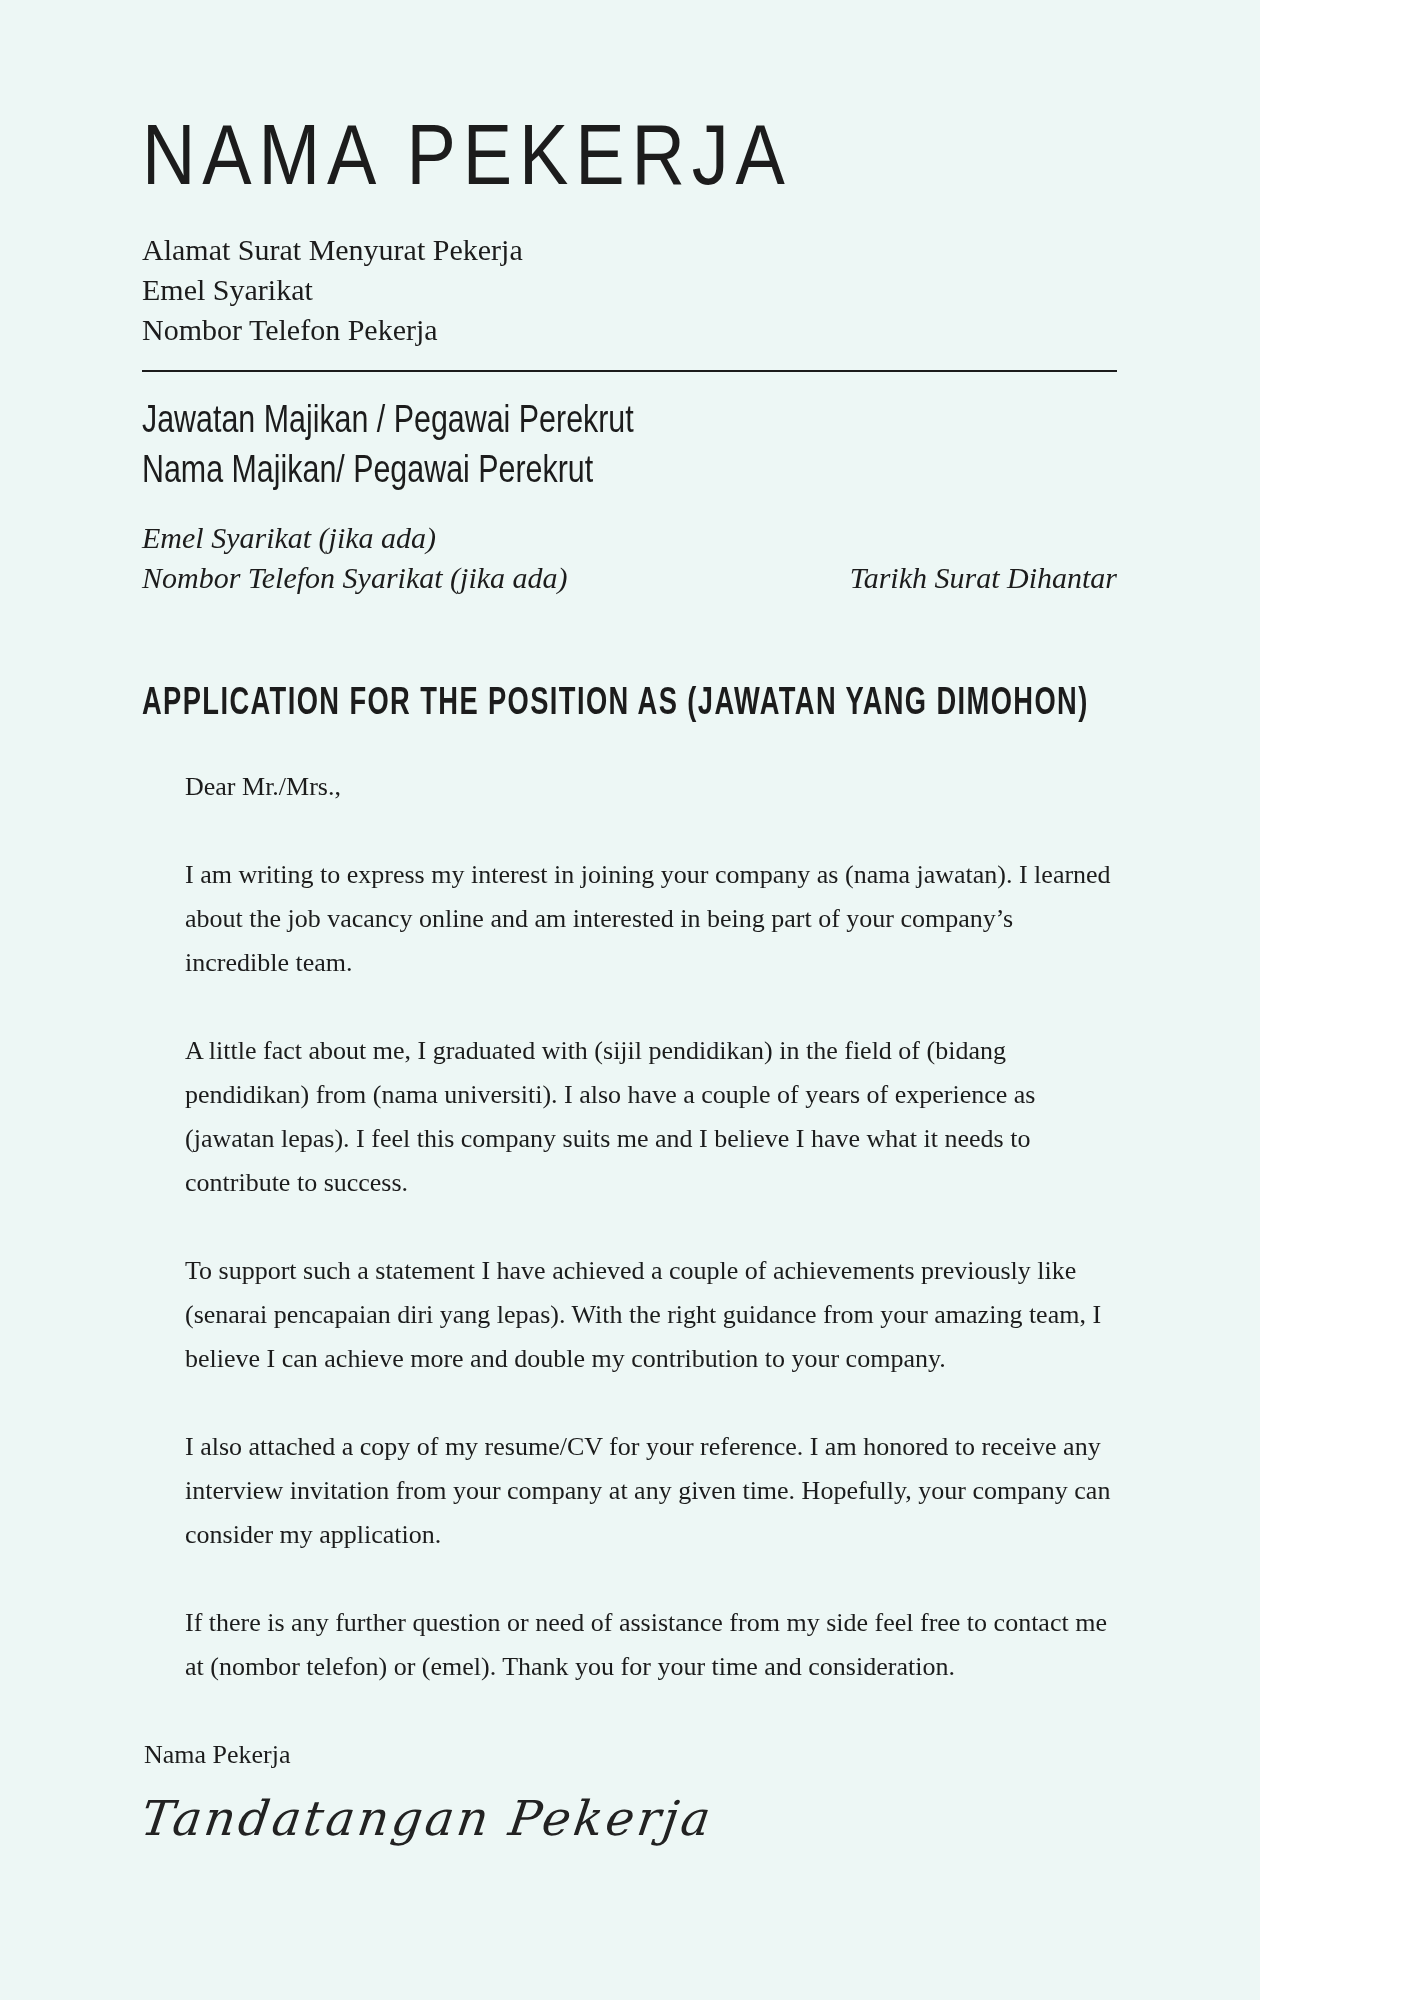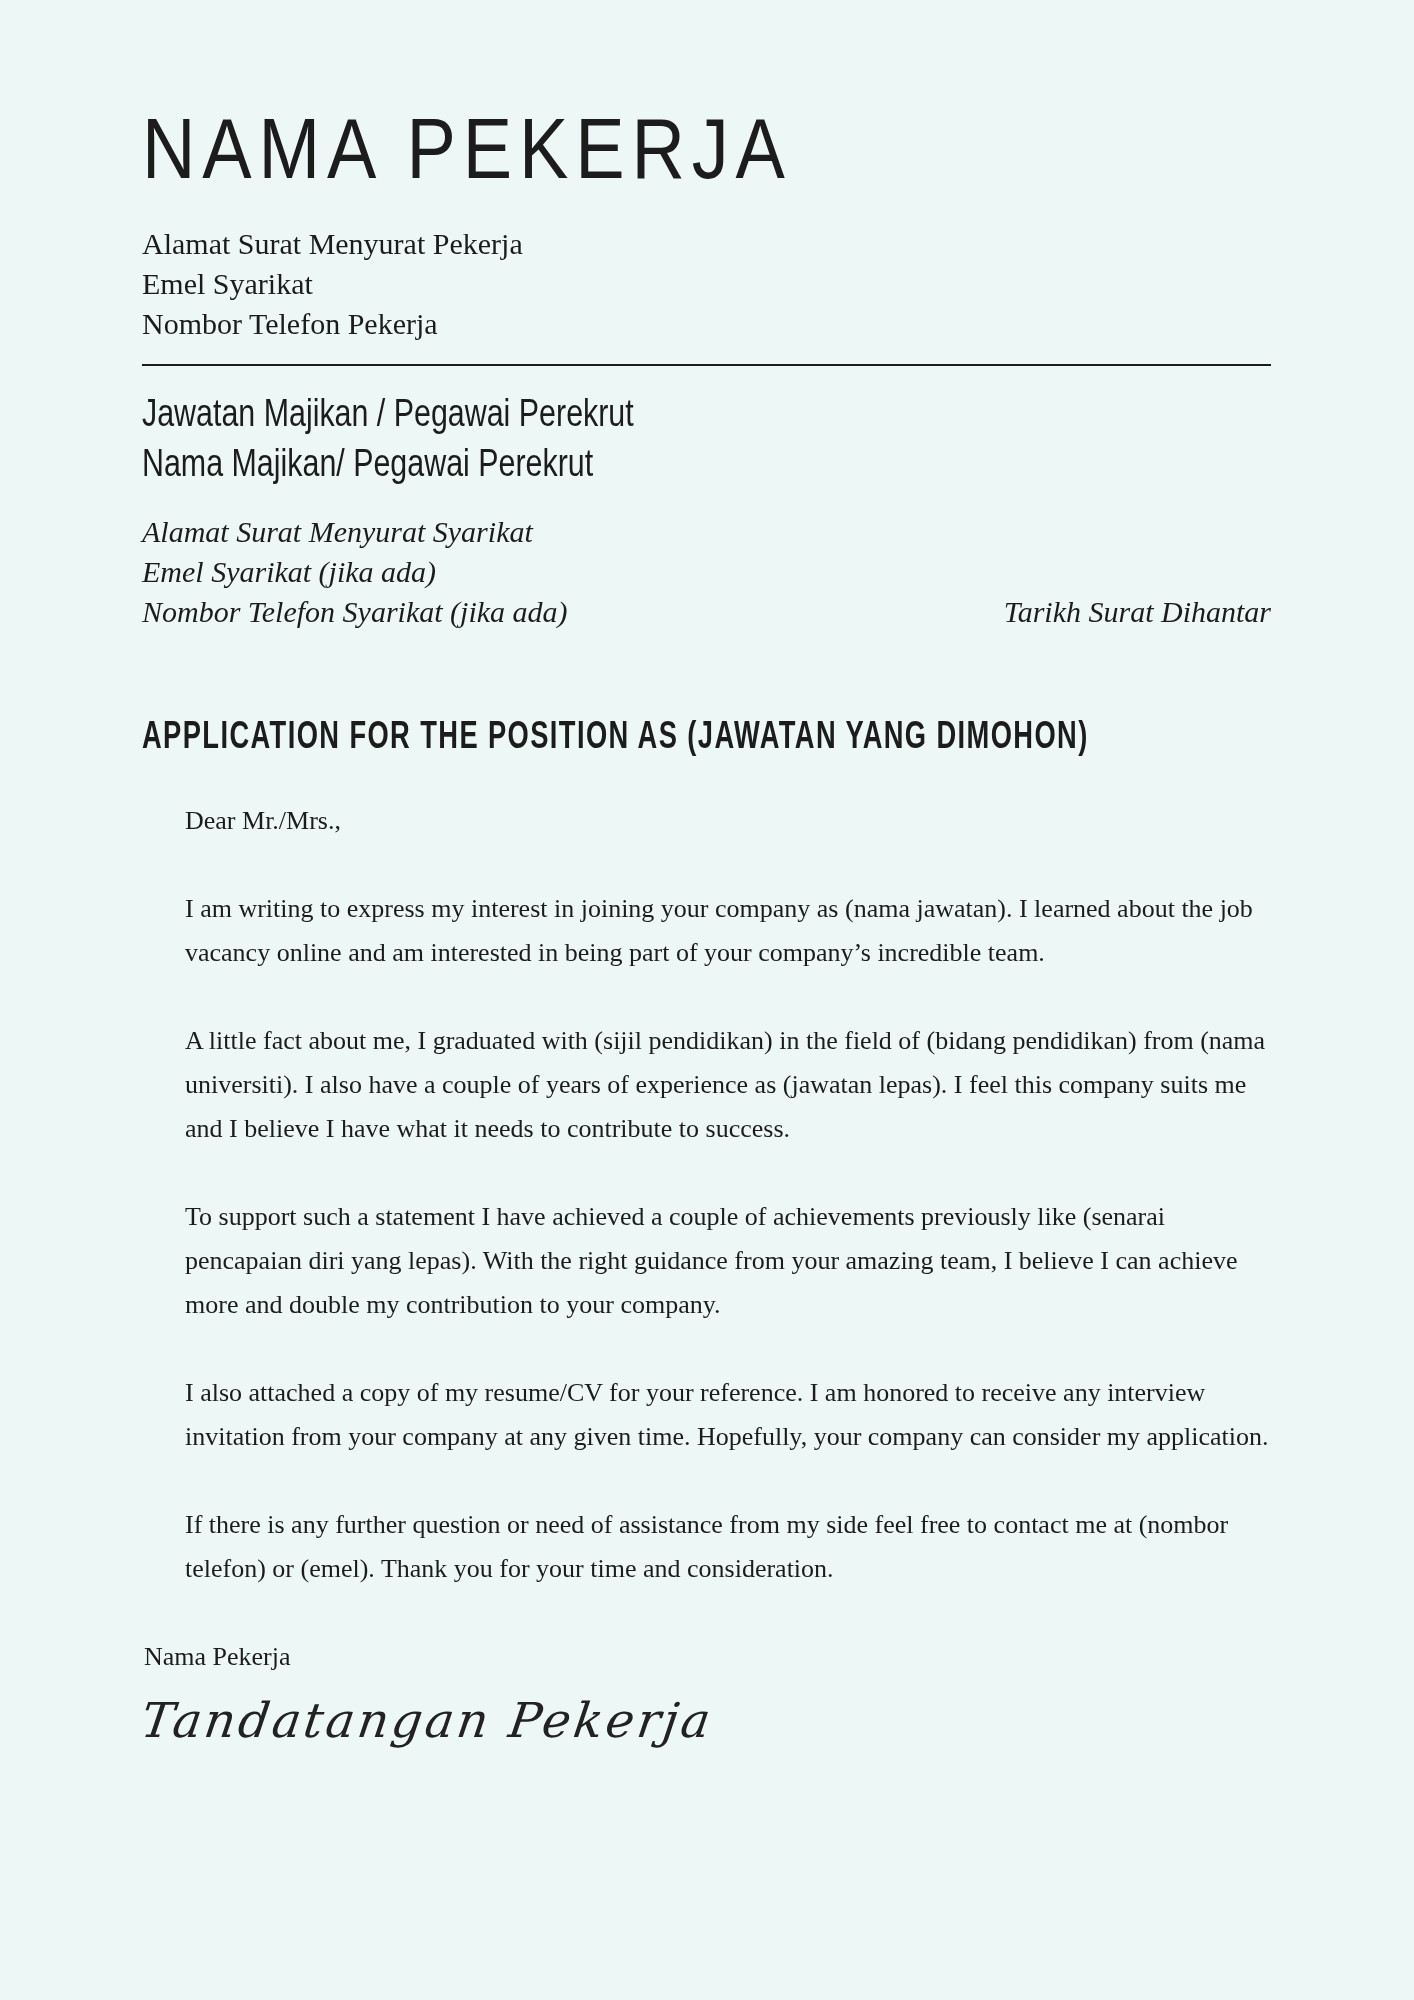--- a/index.html
+++ b/index.html
@@ -1,26 +1,26 @@
 <!DOCTYPE html>
 <html><head>
 <meta charset="utf-8">
 <style>
   html, body {
     margin: 0;
     padding: 0;
   }
   .page {
     position: relative;
-    width: 1414px;
+    width: 1260px;
     height: 2000px;
     background: #edf7f5;
     color: #1c1c1c;
     box-sizing: border-box;
-    padding: 12px 143px 0 142px;
+    padding: 18px 143px 0 142px;
     font-family: "Liberation Serif", serif;
     overflow: hidden;
   }
   
   .applicant-name {
     margin: 0;
     padding-top: 92px;
     font-family: "Liberation Sans", sans-serif;
     font-weight: 400;
     font-size: 86px;
@@ -120,21 +120,20 @@
   </div>
 
   <hr class="divider" style="border-top-color: rgb(28, 28, 28);">
 
   <div class="recipient-block">
     <div class="row"><span class="line">Jawatan Majikan / Pegawai Perekrut</span></div>
     <div class="row"><span class="line">Nama Majikan/ Pegawai Perekrut</span></div>
   </div>
 
   <div class="company-block">
-    <div>Alamat Surat Menyurat Syarikat</div>
     <div>Emel Syarikat (jika ada)</div>
     <div class="company-last-row">
       <span>Nombor Telefon Syarikat (jika ada)</span>
       <span>Tarikh Surat Dihantar</span>
     </div>
   </div>
 
   <div class="subject-line">APPLICATION FOR THE POSITION AS (JAWATAN YANG DIMOHON)</div>
 
   <div class="letter-body">

